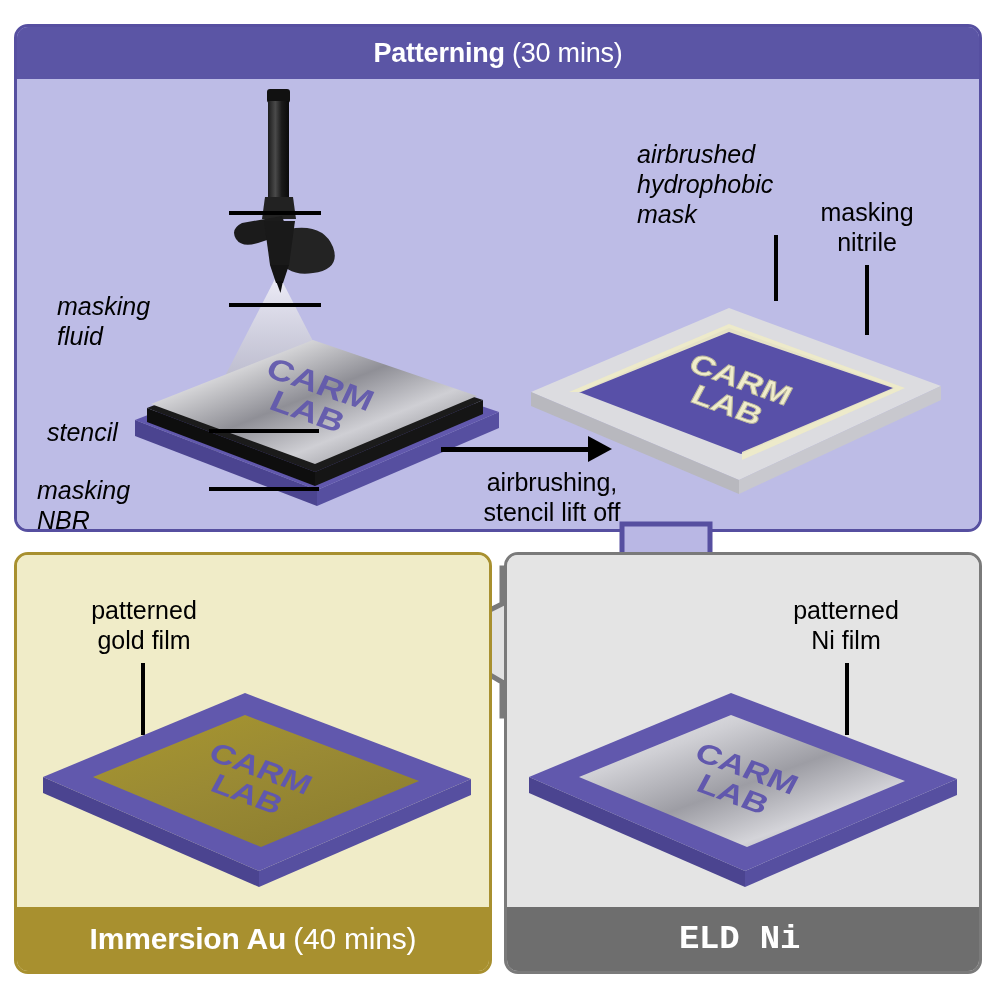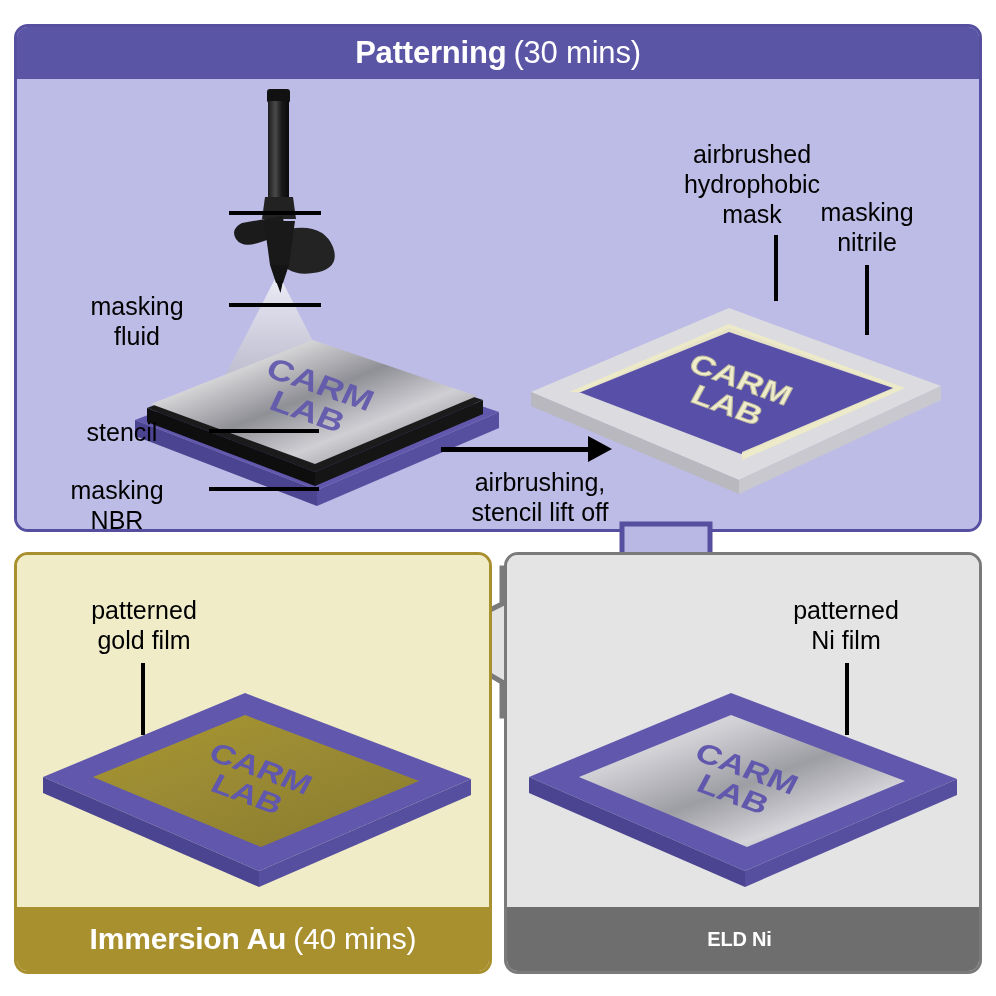--- a/index.html
+++ b/index.html
@@ -51,21 +51,21 @@
   
   #panel-patterning {
     left: 14px; top: 24px;
     width: 968px; height: 508px;
     border: 3px solid #564FA0;
     background: #BDBCE6;
   }
   #panel-patterning .panel-bar {
     top: 0; height: 52px;
     background: #5B55A5;
-    font-size: 31px;
+    font-size: 27px;
   }
   #panel-patterning .panel-body {
     top: 52px; bottom: 0;
     background: #BDBCE6;
   }
 
   
   #panel-au {
     left: 14px; top: 552px;
     width: 478px; height: 422px;
@@ -90,33 +90,34 @@
     border: 3px solid #7A7A7A;
     background: #E4E4E4;
   }
   #panel-ni .panel-body {
     top: 0; bottom: 64px;
     background: #E4E4E4;
   }
   #panel-ni .panel-bar {
     bottom: 0; height: 64px;
     background: #6E6E6E;
-    font-size: 20px;
+    font-size: 34px;
+    font-family: Liberation Mono, monospace;
   }
 
   
   .label {
     position: absolute;
     color: #000000;
     font-size: 25px;
     line-height: 30px;
     white-space: pre-line;
     font-family: "Liberation Sans", sans-serif;
   }
-  .label.right  { text-align: center; }
+  .label.right  { text-align: left; font-style: italic; }
   .label.center { text-align: center; }
 
   
   .leader-h {
     position: absolute;
     height: 4px;
     background: #000000;
   }
   .leader-v {
     position: absolute;
@@ -254,21 +255,21 @@
 hydrophobic
 mask</div>
       <div class="leader-v" style="left:757px; top:156px; height:66px;"></div>
 
       <div class="label center" style="left:760px; top:118px; width:180px;">masking
 nitrile</div>
       <div class="leader-v" style="left:848px; top:186px; height:70px;"></div>
 
       <div class="arrow-h-line" style="left:424px; top:368px; width:150px;"></div>
       <div class="arrow-h-head" style="left:571px; top:357px;"></div>
-      <div class="label center" style="left:408px; top:388px; width:230px;">airbrushing,
+      <div class="label center" style="left:420px; top:388px; width:230px;">airbrushing,
 stencil lift off</div>
     </div>
   </div>
 
   <svg class="sv" style="left:586px; top:524px;" width="180" height="150" viewBox="0 0 180 150">
     <polygon points="36,0 124,0 124,56 160,56 80,142 0,56 36,56" fill="#B9B7E4" stroke="#564FA0" stroke-width="5" stroke-linejoin="miter"></polygon>
   </svg>
 
   <svg class="sv" style="left:430px; top:556px;" width="230" height="170" viewBox="0 0 230 170">
     <polygon points="228,12 72,12 72,48 0,84 72,126 72,160 228,160" fill="#E2E2E2" stroke="#7A7A7A" stroke-width="5" stroke-linejoin="miter"></polygon>

